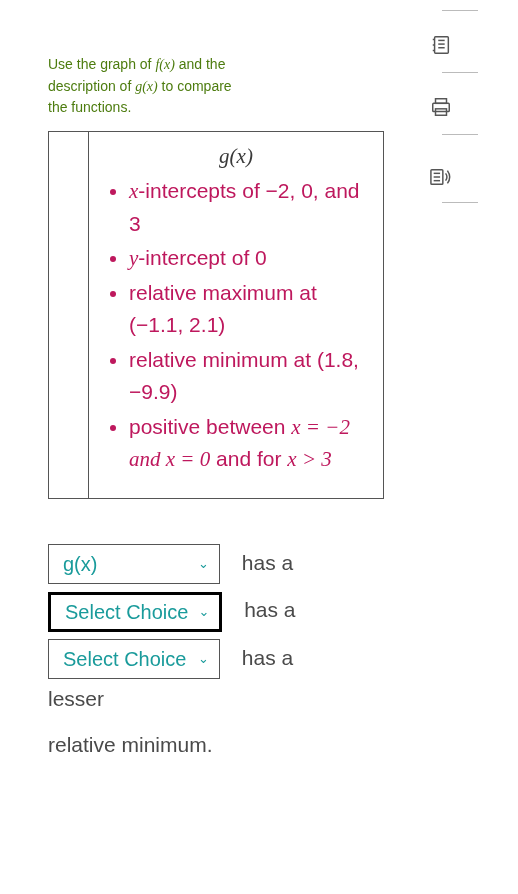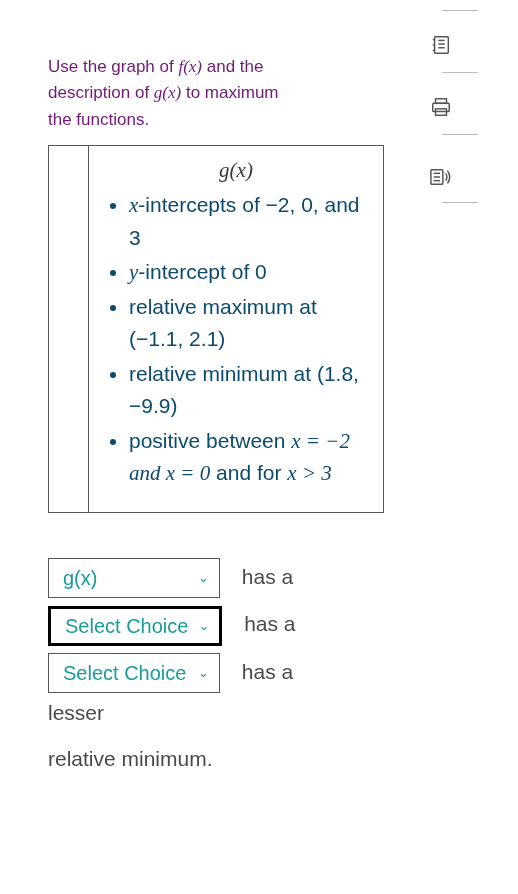--- a/index.html
+++ b/index.html
@@ -9,23 +9,23 @@
   width: 518px;
   height: 894px;
   position: relative;
   background: #fff;
 }
 .content {
   padding: 54px 48px 40px 48px;
   width: 400px;
 }
 .prompt {
-  font-size: 17px;
+  font-size: 14px;
   line-height: 1.55;
-  color: #701a75;
+  color: #4d7c0f;
 }
 .fx { font-style: italic; font-family: Georgia, serif; }
 .gx { font-style: italic; font-family: Georgia, serif; }
 .varx { font-style: italic; font-family: Georgia, serif; }
 .table {
   border: 1px solid #555;
   margin-top: 12px;
   width: 336px;
   display: flex;
 }
@@ -42,21 +42,21 @@
   font-style: italic;
   font-family: Georgia, serif;
   font-size: 21px;
   margin-bottom: 6px;
 }
 .desc-list {
   list-style: disc;
   padding-left: 26px;
   font-size: 21px;
   line-height: 1.55;
-  color: #0c4a6e;
+  color: #be185d;
 }
 .desc-list li { margin-bottom: 2px; }
 .mathserif { font-family: Georgia, 'Times New Roman', serif; font-style: italic; font-size: 21px; }
 .answer-area {
   margin-top: 44px;
   font-size: 21px;
   line-height: 1.9;
   color: #4a4a4a;
 }
 .dropdown {
@@ -106,21 +106,21 @@
   color: #555;
 }
 </style>
 </head>
 <body>
 
 <div class="content">
 
   <div class="prompt">
     <span>Use the graph of </span><span class="fx"><span>f</span></span><span class="varx">(x)</span><span> and the</span><br>
-    <span>description of </span><span class="gx"><span>g</span></span><span class="varx">(x)</span><span> to maximum</span><br>
+    <span>description of </span><span class="gx"><span>g</span></span><span class="varx">(x)</span><span> to compare</span><br>
     <span>the functions.</span>
   </div>
 
   <div class="table">
     <div class="col-left"></div>
     <div class="col-right">
       <div class="gx-title">g(x)</div>
       <ul class="desc-list">
         <li><span class="varx">x</span><span>-intercepts of −2, 0, and 3</span></li>
         <li><span class="varx">y</span><span>-intercept of 0</span></li>

